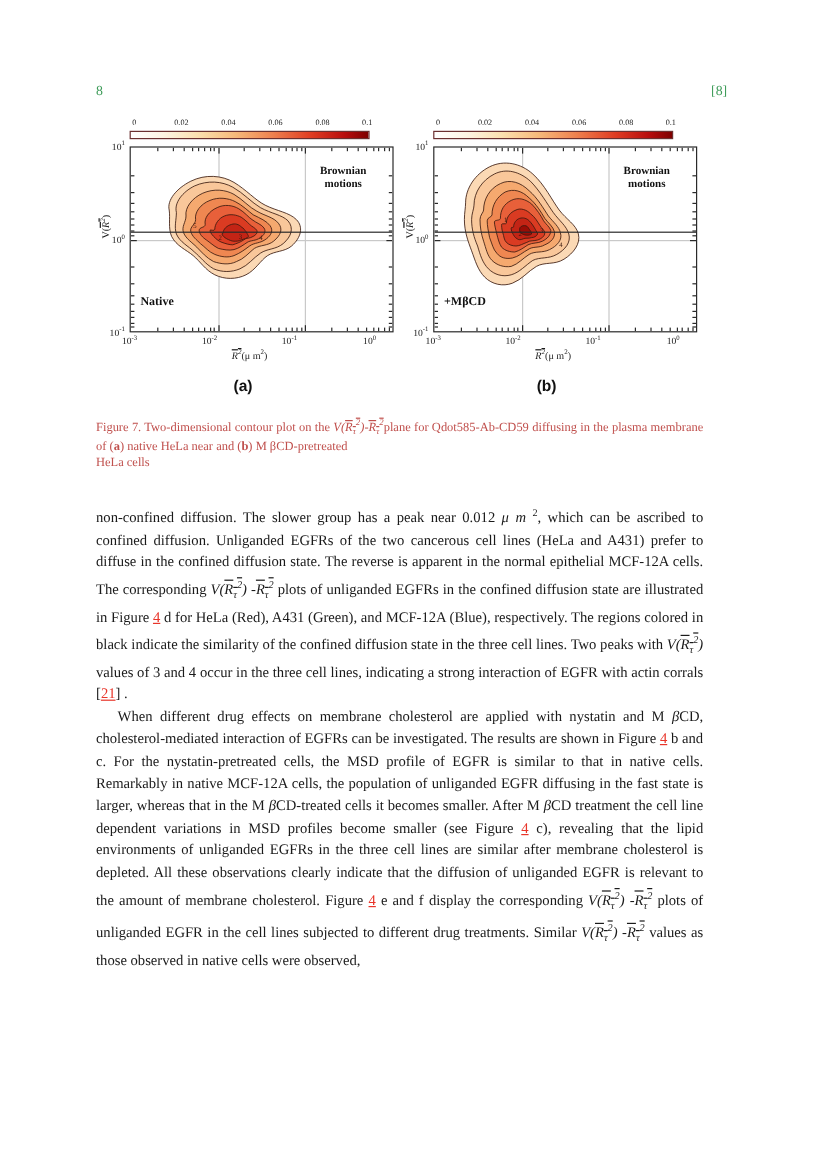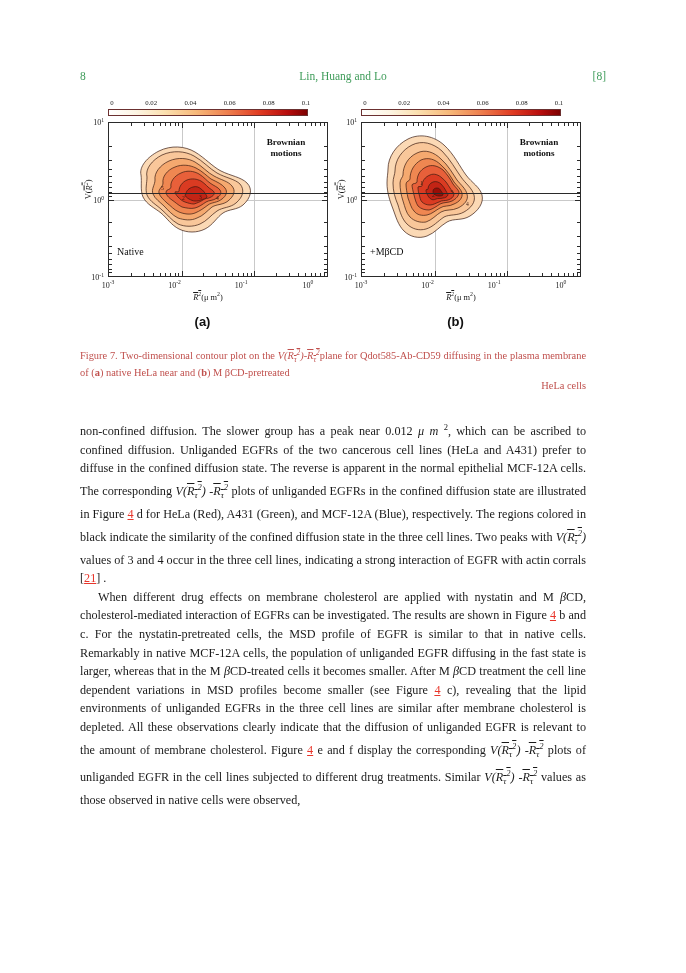--- a/index.html
+++ b/index.html
@@ -78,21 +78,21 @@
 
   .lbl-brownian {
     position:absolute; right:4px;
     font-family:"Liberation Serif", serif;
     font-weight:bold; font-size:9.2px; line-height:11px;
     color:#111; text-align:center; width:74px;
   }
   .lbl-corner {
     position:absolute; left:8px;
     font-family:"Liberation Serif", serif;
-    font-weight:normal; font-size:10px; color:#111;
+    font-weight:bold; font-size:10px; color:#111;
     white-space:nowrap;
   }
 
   
   .tick { position:absolute; background:#2a2a2a; }
   .tick-b { bottom:0; width:1px; }
   .tick-t { top:0; width:1px; }
   .tick-l { left:0; height:1px; }
   .tick-r { right:0; height:1px; }
 
@@ -130,42 +130,41 @@
   }
   .subcap-a { left:80px; }
   .subcap-b { left:333px; }
 
   
   .figcaption {
     position:absolute; left:80px; width:506px; top:347px;
     color:#c0504d; font-size:10.4px; line-height:12.6px;
     text-align:justify; text-justify:inter-word;
   }
-  .figcaption .centerline { display:block; text-align:right; }
+  .figcaption .centerline { display:block; text-align:left; }
 
   
   .body {
     position:absolute; left:80px; width:506px; top:418px;
     font-size:12.2px; line-height:18.6px;
     text-align:justify; text-justify:inter-word;
     color:#1a1a1a;
   }
   .body p { margin:0; }
   .body p + p { text-indent:18px; }
   .ref { color:#e8352a; }
   .mathit { font-style:italic; }
 </style>
 </head>
 <body>
 
 <div class="page">
 
   <div class="runhead">
     <div class="rh-folio">8</div>
-    <div class="rh-title">Lin, Huang and Lo</div>
     <div class="rh-right">[8]</div>
   </div>
 
   <div class="figure">
 
     <div class="panel panel-a">
 
       <div class="cbar-wrap">
         <div class="cbar-ticks">
           <span style="left:2%">0</span>

